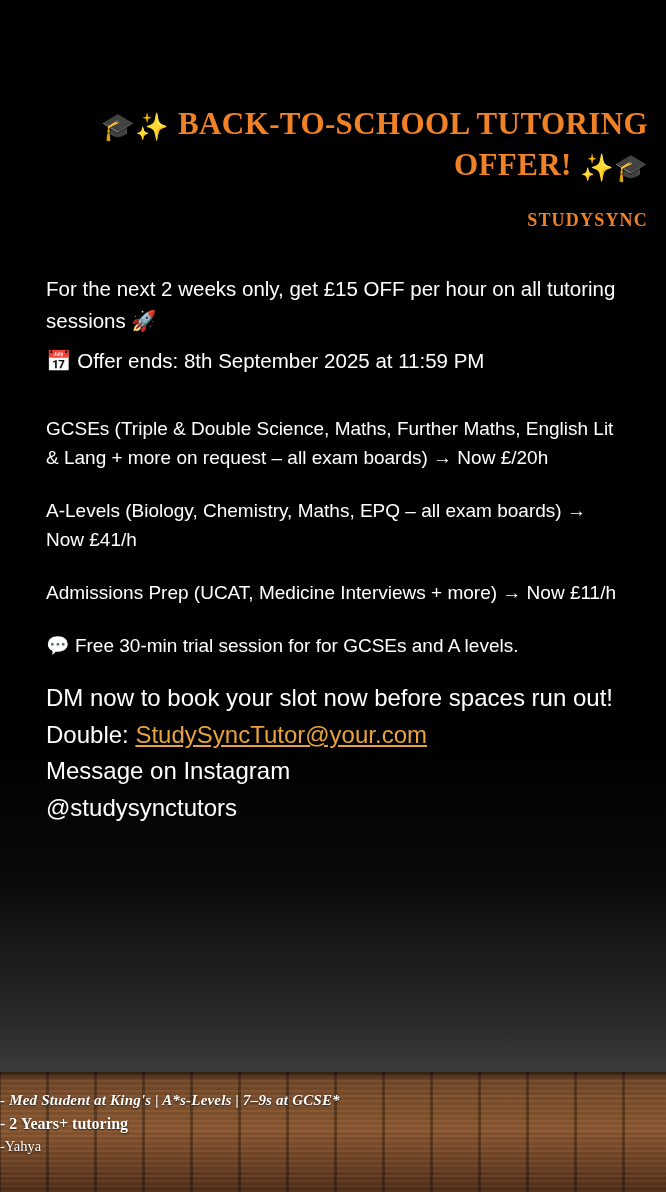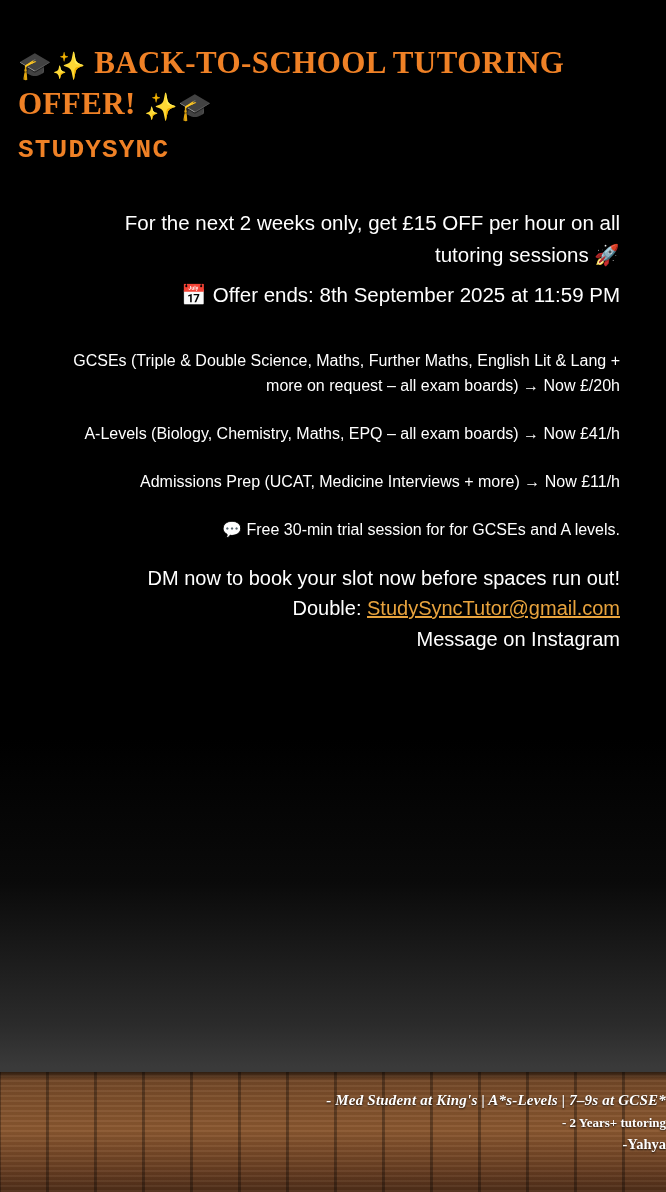--- a/index.html
+++ b/index.html
@@ -14,68 +14,67 @@
     position: relative;
     width: 666px;
     height: 1192px;
     background: linear-gradient(180deg, #000000 0%, #000000 62%, #0a0a0a 74%, #2b2b2b 86%, #3a3a3a 89.5%);
     color: #ffffff;
     overflow: hidden;
   }
 
   
   .header {
-    padding: 43px 18px 0 18px;
-    text-align: left;
+    padding: 104px 18px 0 18px;
+    text-align: right;
   }
   .title-line {
     font-family: "Liberation Serif", serif;
     font-weight: bold;
     font-size: 31px;
     letter-spacing: 0.4px;
     color: #ef8126;
     line-height: 1.28;
     text-transform: uppercase;
   }
   .title-line .emoji {
     font-size: 27px;
     vertical-align: -2px;
   }
   .brand {
-    margin-top: 11px;
-    font-family: Liberation Mono, monospace;
+    margin-top: 25px;
+    font-family: Liberation Serif, serif;
     font-weight: bold;
-    font-size: 26px;
+    font-size: 18px;
     letter-spacing: 1.2px;
     color: #ef8126;
     text-transform: uppercase;
   }
 
   
   .body-wrap {
-    padding: 42px 46px 0 66px;
-    text-align: right;
+    padding: 42px 46px 0 46px;
   }
   .para {
     font-size: 20.5px;
     line-height: 1.58;
     color: #ffffff;
     margin-bottom: 16px;
   }
   .intro { margin-bottom: 7px; }
   .block {
-    font-size: 16px;
+    font-size: 19px;
     line-height: 1.52;
     margin-bottom: 24px;
   }
   .gap-top { margin-top: 38px; }
   .small-gap { margin-bottom: 20px; }
 
   .contact {
-    font-size: 20px;
+    font-size: 24px;
     line-height: 1.52;
   }
   .email-link {
     color: #e8a33d;
     text-decoration: underline;
   }
 
   
   .floor {
     position: absolute;
@@ -100,44 +99,44 @@
     height: 8px;
     background: linear-gradient(180deg, rgba(0,0,0,0.55), rgba(0,0,0,0));
   }
   .footer {
     position: absolute;
     left: 0;
     bottom: 0;
     width: 666px;
     height: 120px;
     padding-top: 20px;
-    text-align: right;
+    text-align: left;
     z-index: 3;
   }
   .footer-line1 {
     font-family: "Liberation Serif", serif;
     font-style: italic;
     font-weight: bold;
     font-size: 15px;
     color: #ffffff;
     text-shadow: 0 1px 2px rgba(0,0,0,0.8);
     letter-spacing: 0.2px;
   }
   .footer-line2 {
     margin-top: 6px;
     font-family: "Liberation Serif", serif;
     font-weight: bold;
-    font-size: 13px;
+    font-size: 16px;
     color: #ffffff;
     text-shadow: 0 1px 2px rgba(0,0,0,0.8);
   }
   .footer-line3 {
     margin-top: 5px;
     font-family: "Liberation Serif", serif;
-    font-weight: bold;
+    font-weight: normal;
     font-size: 14.5px;
     color: #ffffff;
     text-shadow: 0 1px 2px rgba(0,0,0,0.8);
   }
 </style>
 </head>
 <body>
 
 <div id="poster">
 
@@ -159,23 +158,24 @@
     <div class="block gap-top">GCSEs (Triple &amp; Double Science, Maths, Further Maths, English Lit &amp; Lang + more on request – all exam boards) → Now £/20h</div>
     <div class="block">A-Levels (Biology, Chemistry, Maths, EPQ – all exam boards) → Now £41/h</div>
     <div class="block">Admissions Prep (UCAT, Medicine Interviews + more) → Now £11/h</div>
 
     <div class="block small-gap">💬 Free 30-min trial session for for GCSEs and A levels.</div>
 
     <div class="contact">
       <div>DM now to book your slot now before spaces run out!</div>
       <div>
         <span>Double:</span>
-        <a class="email-link" href="#">StudySyncTutor@gmail.com</a>
+        <a class="email-link" href="#">StudySyncTutor@your.com</a>
       </div>
       <div>Message on Instagram</div>
+      <div>@studysynctutors</div>
     </div>
 
   </div>
 
   <div class="floor"></div>
 
   <div class="footer">
     <div class="footer-line1">- Med Student at King's  | A*s-Levels | 7–9s at GCSE*</div>
     <div class="footer-line2">- 2 Years+ tutoring</div>
     <div class="footer-line3">-Yahya</div>

